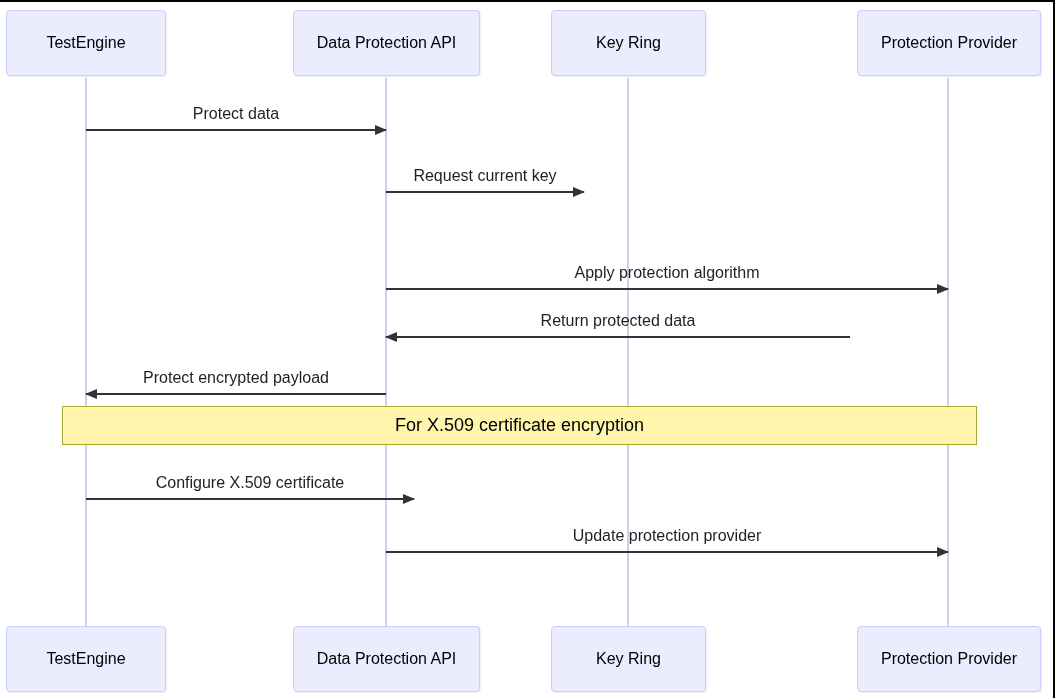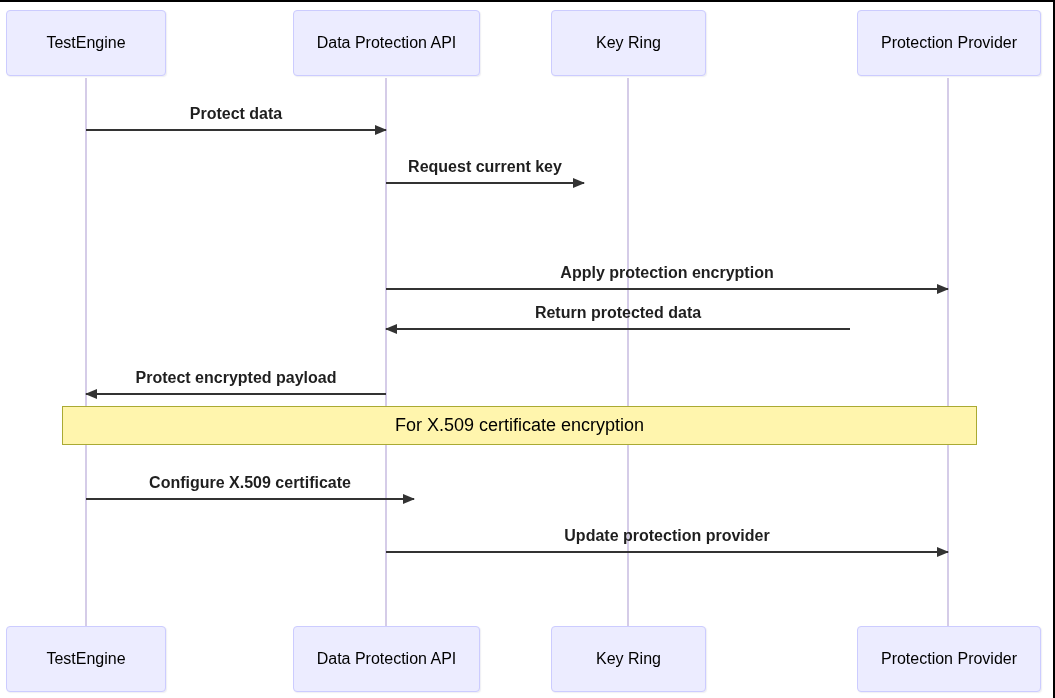--- a/index.html
+++ b/index.html
@@ -38,21 +38,20 @@
     background: var(--lifeline, #D5CCE8);
   }
   .msg { position: absolute; }
   .msg-label {
     text-align: center;
     font-size: 16px;
     color: #1f1f1f;
     line-height: 18px;
     margin-bottom: 6px;
     white-space: nowrap;
-    font-weight: bold;
   }
   .msg-line {
     position: relative;
     height: 2px;
     background: var(--message-line, #333);
   }
   .arrowhead {
     position: absolute;
     width: 0; height: 0;
     top: -4px;
@@ -97,36 +96,36 @@
   <div class="actor bottom" style="left:551px;width:155px">Key Ring</div>
   <div class="actor bottom" style="left:857px;width:184px">Protection Provider</div>
 
   <div class="msg" style="left:86px;width:300px;top:103px">
     <div class="msg-label">Protect data</div>
     <div class="msg-line">
         <span class="arrowhead right"></span>
       </div>
   </div>
 
-  <div class="msg" style="left:386px;width:198px;top:156px">
+  <div class="msg" style="left:386px;width:198px;top:165px">
     <div class="msg-label">Request current key</div>
     <div class="msg-line">
         <span class="arrowhead right"></span>
       </div>
   </div>
 
 
   <div class="msg" style="left:386px;width:562px;top:262px">
-    <div class="msg-label">Apply protection encryption</div>
+    <div class="msg-label">Apply protection algorithm</div>
     <div class="msg-line">
         <span class="arrowhead right"></span>
       </div>
   </div>
 
-  <div class="msg" style="left:386px;width:464px;top:302px">
+  <div class="msg" style="left:386px;width:464px;top:310px">
     <div class="msg-label">Return protected data</div>
     <div class="msg-line">
         <span class="arrowhead left"></span>
       </div>
   </div>
 
   <div class="msg" style="left:86px;width:300px;top:367px">
     <div class="msg-label">Protect encrypted payload</div>
     <div class="msg-line">
         <span class="arrowhead left"></span>

